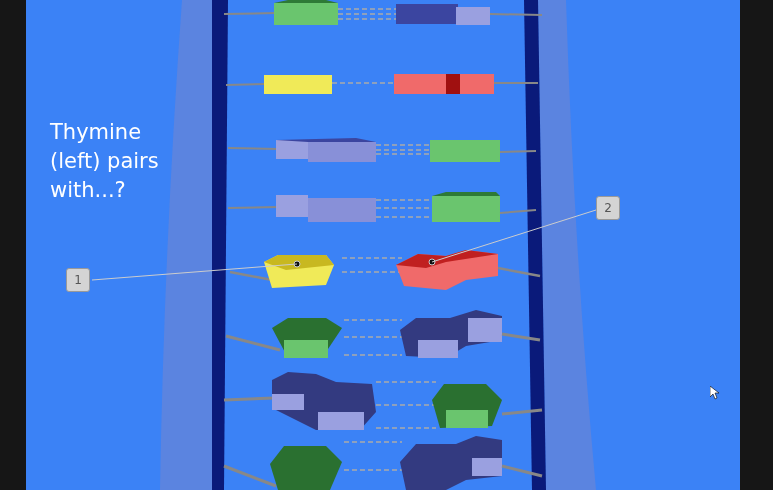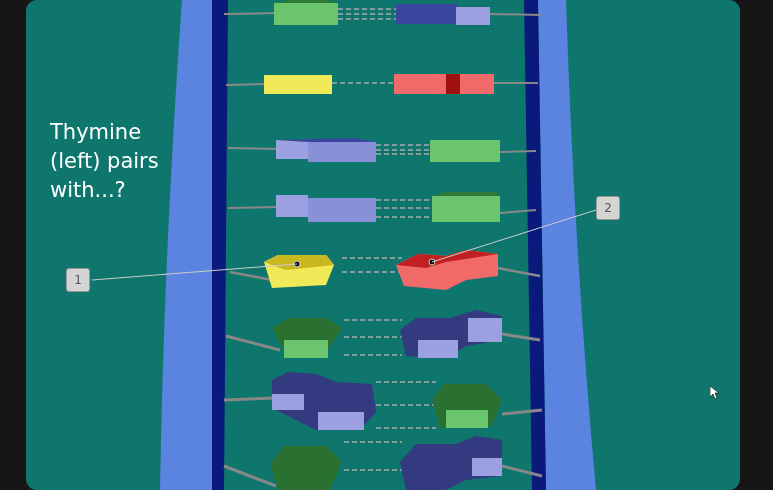--- a/index.html
+++ b/index.html
@@ -1,17 +1,17 @@
 <!DOCTYPE html>
 <html><head>
 <meta charset="utf-8">
 <style>
   html,body{margin:0;padding:0;background:#161616;}
   body{width:773px;height:490px;overflow:hidden;position:relative;font-family:"DejaVu Sans","Liberation Sans",sans-serif;}
-  .stage{position:absolute;left:26px;top:0;width:714px;height:490px;background:#0f766e;overflow:hidden;border-radius:11px;}
+  .stage{position:absolute;left:26px;top:0;width:714px;height:490px;background:#3b82f6;overflow:hidden;}
   .question{position:absolute;left:24px;top:118px;color:#fff;font-size:21px;line-height:29px;white-space:pre-line;}
   svg{position:absolute;left:0;top:0;}
   .callout{position:absolute;width:24px;height:24px;background:#d4d4d4;border:1px solid #999;border-radius:3px;color:#555;font-size:12px;display:flex;align-items:center;justify-content:center;box-sizing:border-box;}
   .cursor{position:absolute;left:684px;top:386px;}
 </style>
 </head>
 <body>
 
 <div class="stage">
 

